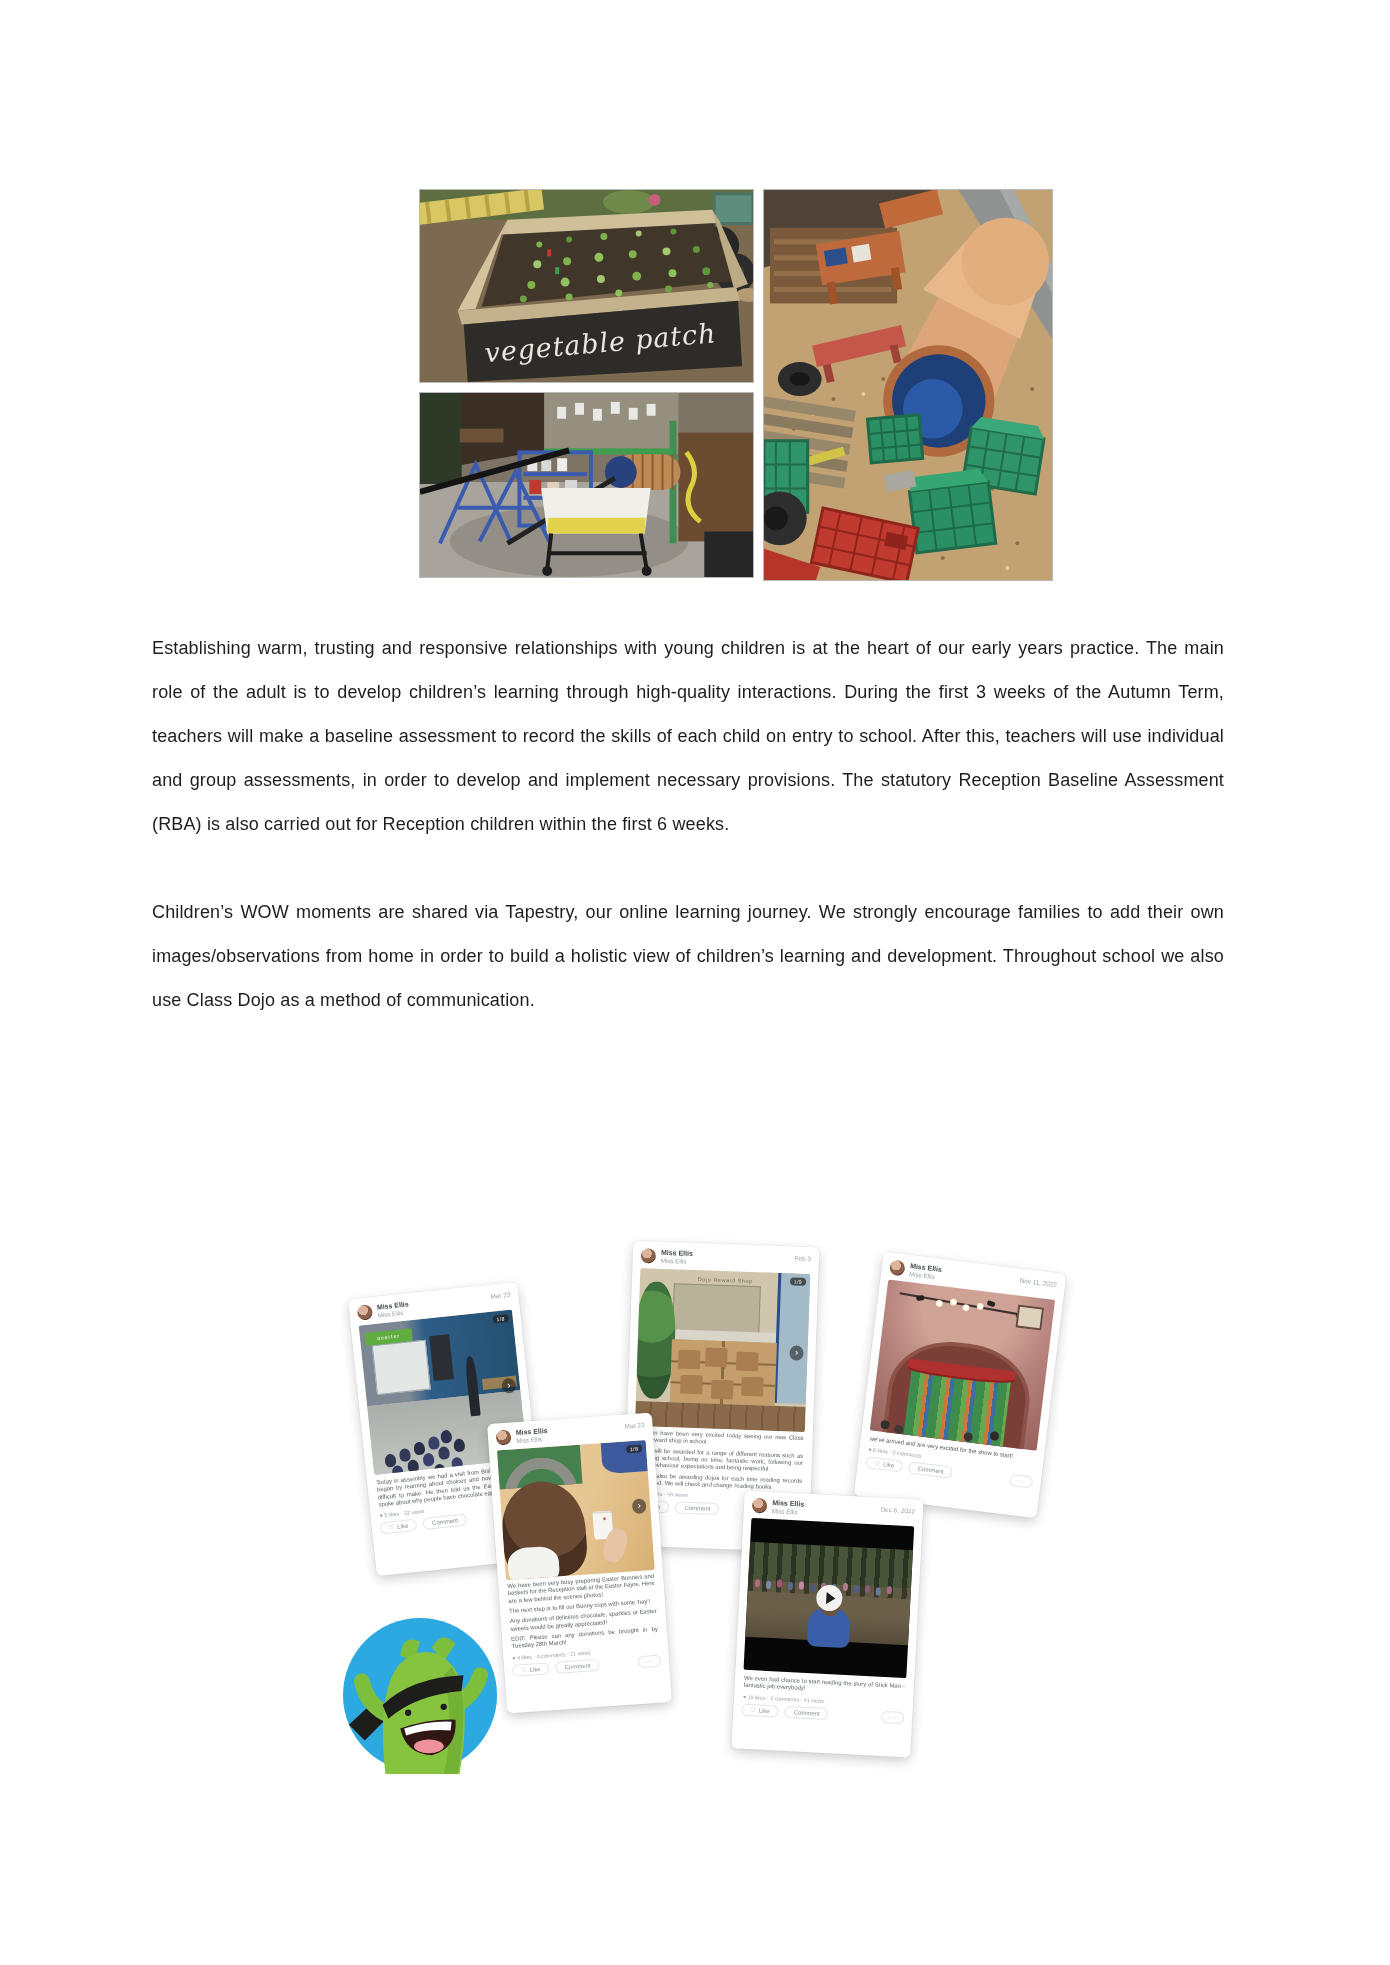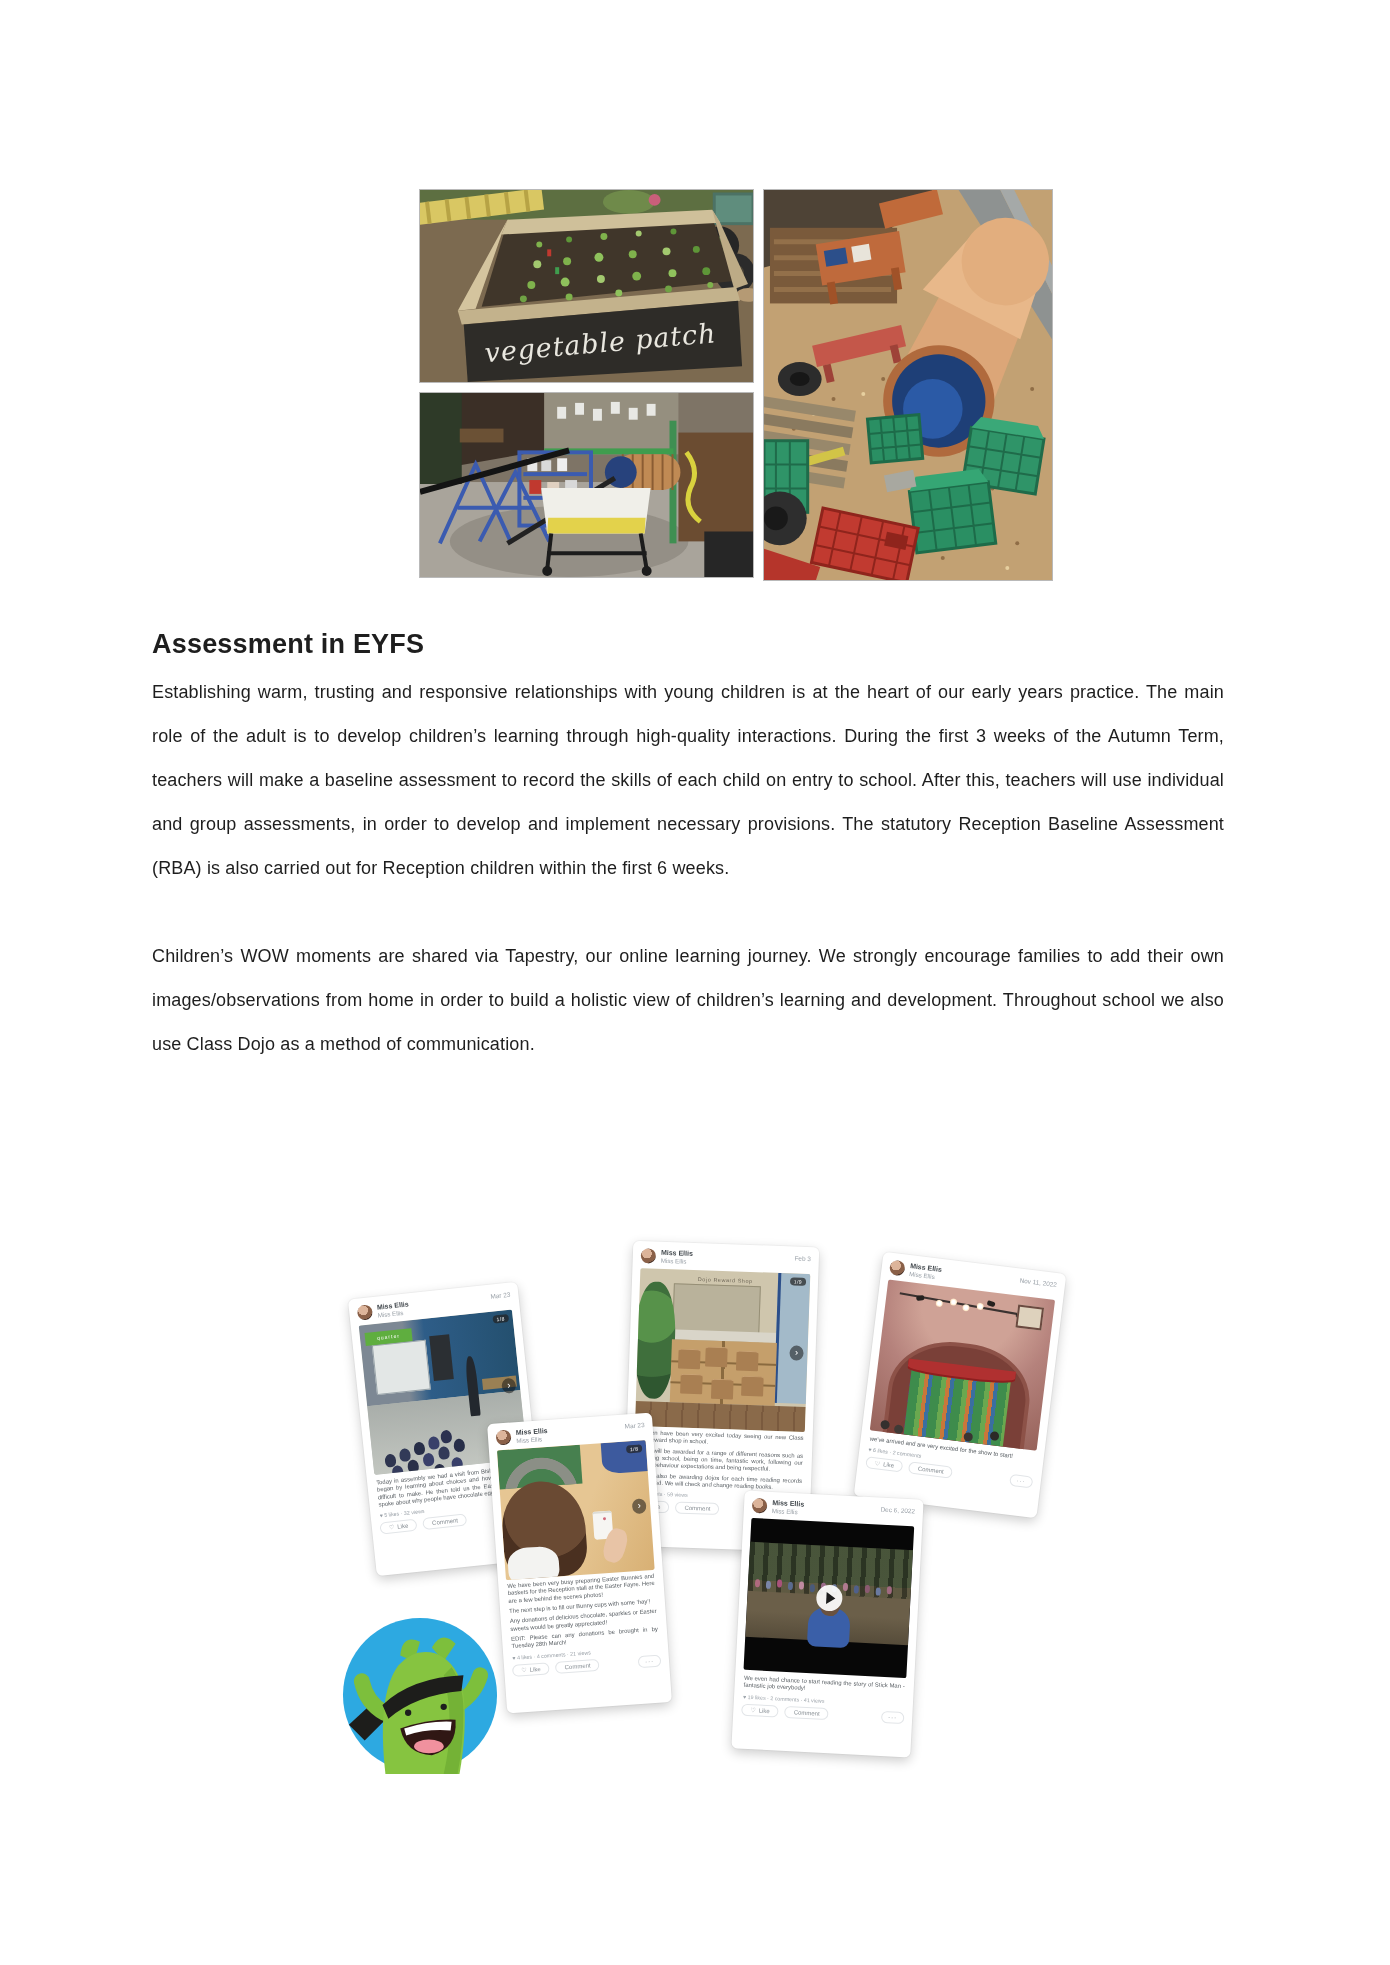--- a/index.html
+++ b/index.html
@@ -327,21 +327,20 @@
       <g transform="rotate(12 105 360)">
         <rect x="52" y="330" width="98" height="56" fill="#c13a30" stroke="#8f241c" stroke-width="3"></rect>
         <path d="M70 330 v56 M92 330 v56 M114 330 v56 M136 330 v56 M52 349 h98 M52 368 h98" stroke="#8f241c" stroke-width="2"></path>
         <rect x="120" y="340" width="22" height="14" fill="#8f241c"></rect>
       </g>
       <rect x="-8" y="368" width="60" height="40" fill="#b5352b" transform="rotate(18 20 388)"></rect>
     </svg>
   </figure>
 
   <div class="text-block">
-    <h2>Assessment in EYFS</h2>
     <p>Establishing warm, trusting and responsive relationships with young children is at the heart of our early years practice. The main role of the adult is to develop children’s learning through high-quality interactions. During the first 3 weeks of the Autumn Term, teachers will make a baseline assessment to record the skills of each child on entry to school. After this, teachers will use individual and group assessments, in order to develop and implement necessary provisions. The statutory Reception Baseline Assessment (RBA) is also carried out for Reception children within the first 6 weeks.</p>
     <p>Children’s WOW moments are shared via Tapestry, our online learning journey. We strongly encourage families to add their own images/observations from home in order to build a holistic view of children’s learning and development. Throughout school we also use Class Dojo as a method of communication.</p>
   </div>
 
   <div class="dojo-logo">
     <svg viewBox="0 0 160 160">
       <circle cx="80" cy="80" r="78" fill="#2da9e1"></circle>
       <path d="M34 86 L8 110 L24 126 L46 104 Z" fill="#1d1d1b"></path>
       <path d="M44 98 Q26 88 21 66" stroke="#7dbf3c" stroke-width="16" fill="none" stroke-linecap="round"></path>
       <path d="M118 90 Q136 78 141 60" stroke="#7dbf3c" stroke-width="16" fill="none" stroke-linecap="round"></path>

